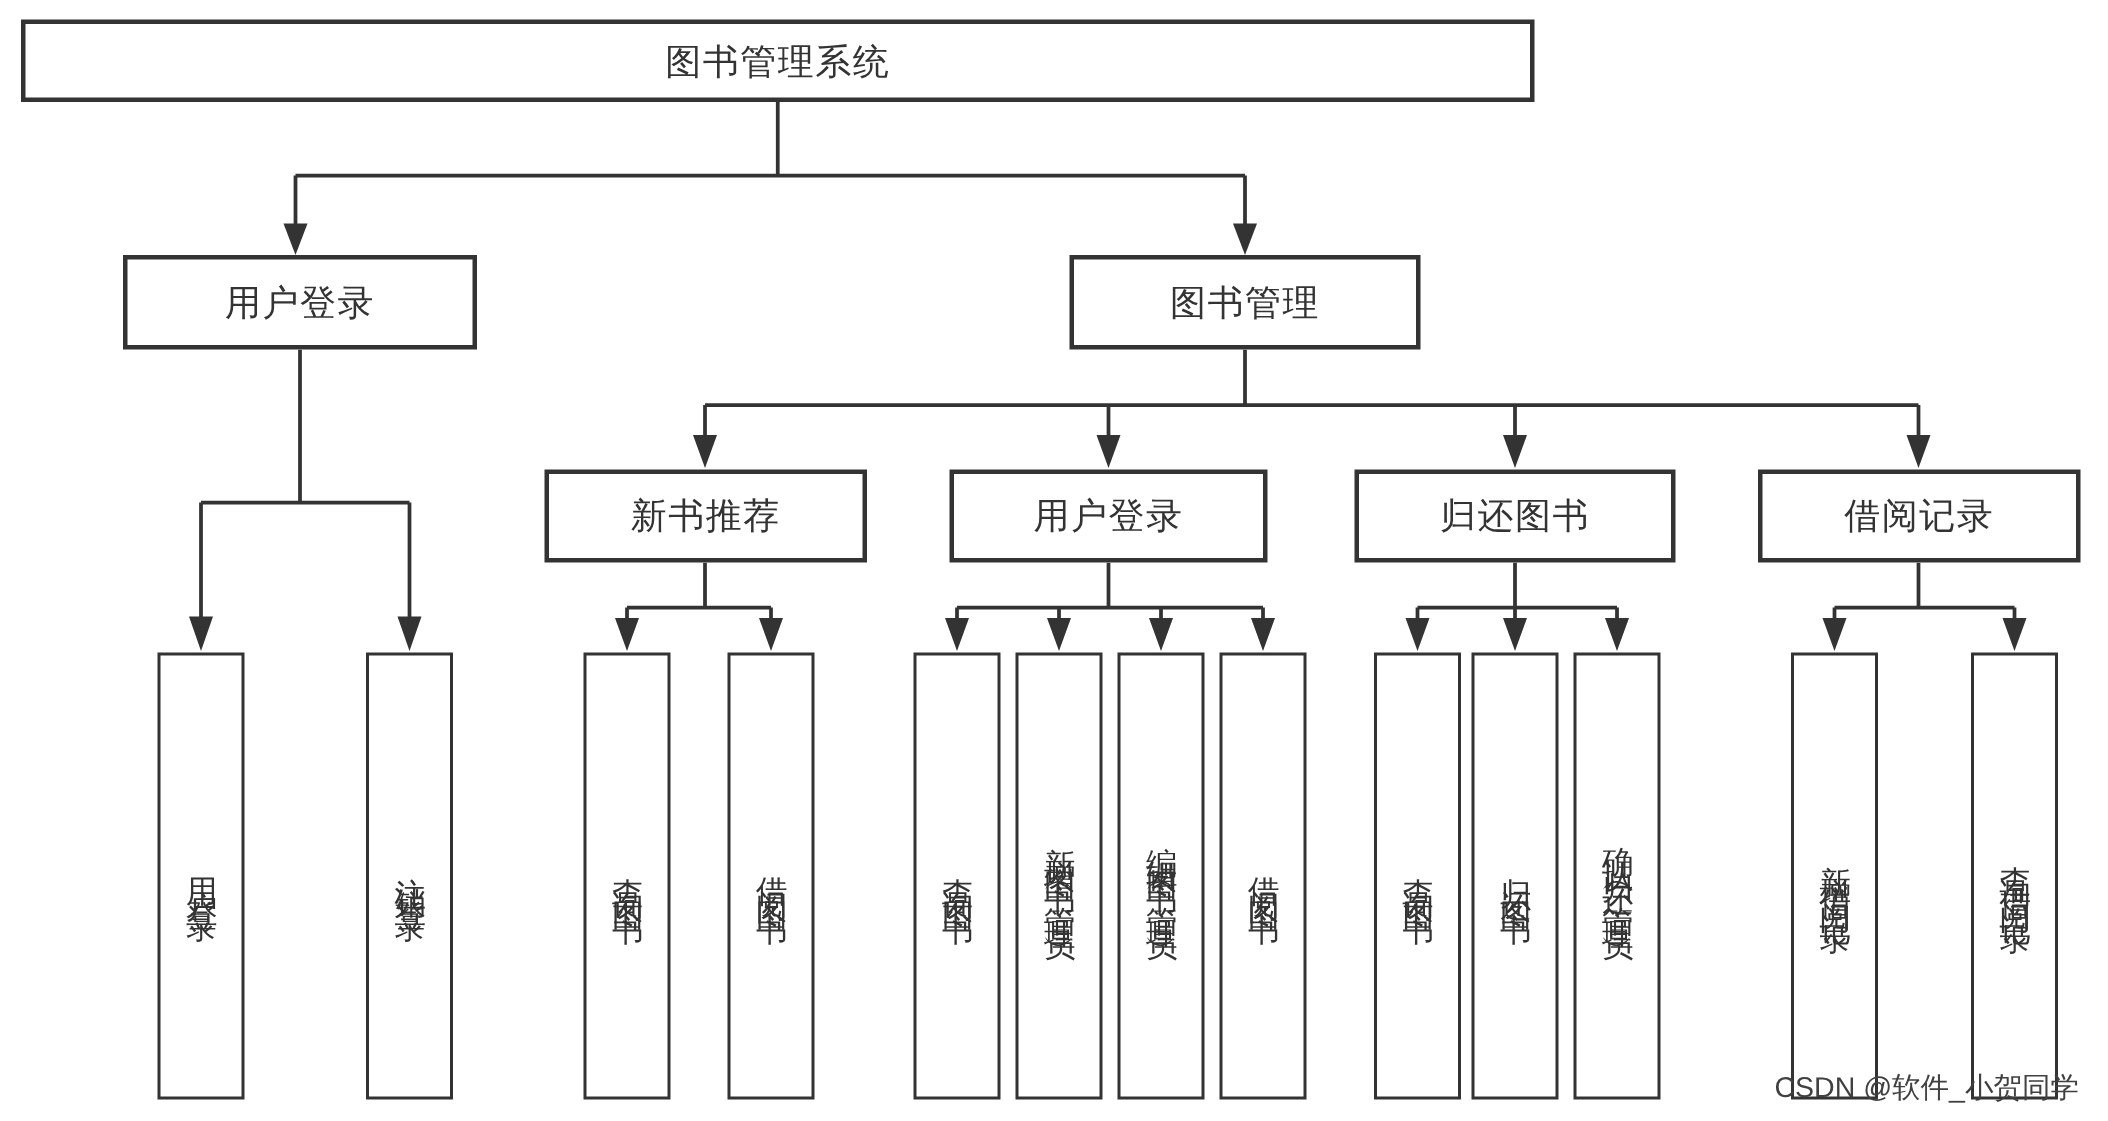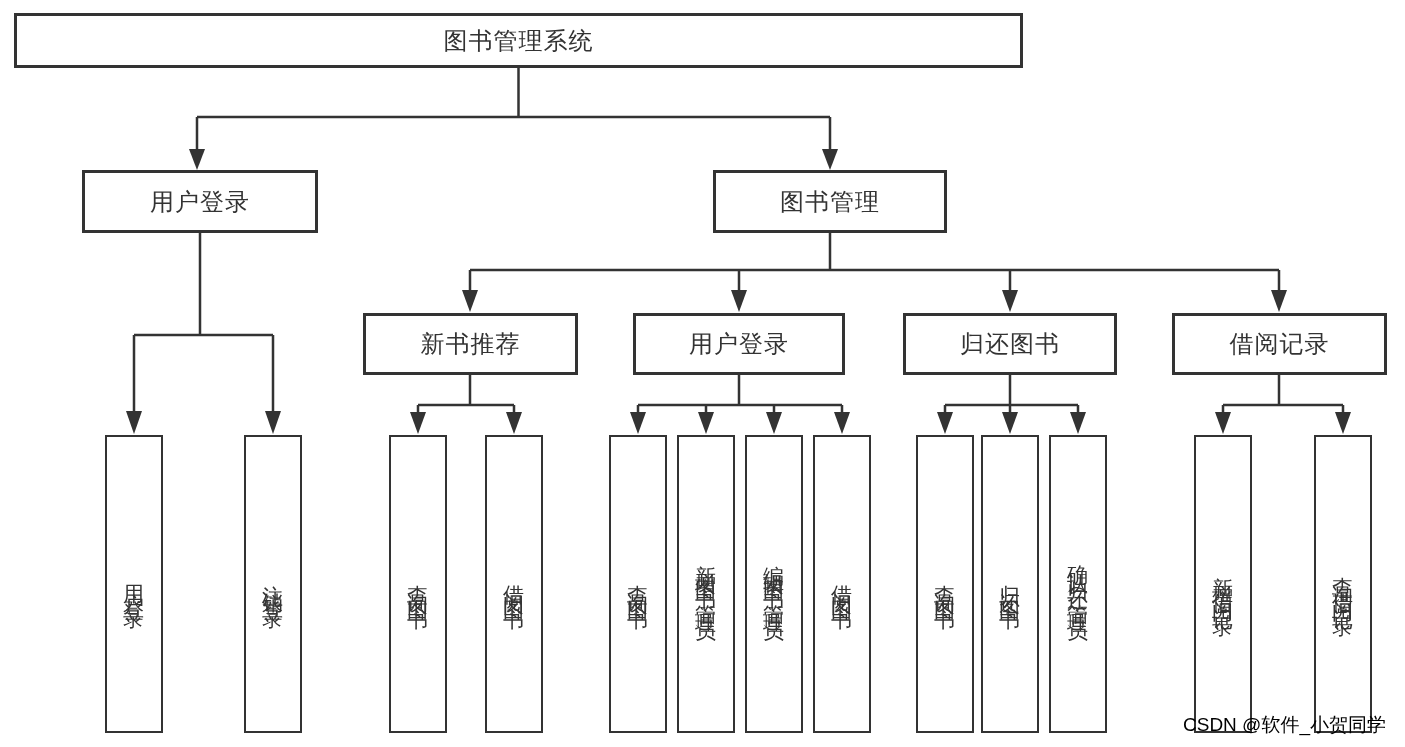--- a/index.html
+++ b/index.html
@@ -21,21 +21,21 @@
     font-size:24px;color:#333333;letter-spacing:1px;white-space:nowrap;
   }
   .node.v{border-width:2.5px;}
   .node.v .lbl{
     writing-mode:vertical-rl;
     text-orientation:mixed;
     font-size:21px;color:#333333;letter-spacing:8px;line-height:1.1;
   }
   .watermark{
     position:absolute;left:1183px;top:712px;
-    font-size:19px;color:#000000;white-space:nowrap;z-index:5;
+    font-size:19px;color:#404040;white-space:nowrap;z-index:5;
   }
 </style>
 </head>
 <body>
 
 <div id="stage">
 
   <svg class="wires" width="1405" height="747" viewBox="0 0 1405 747">
     <g stroke="#333333" stroke-width="2.5" fill="none">
 

